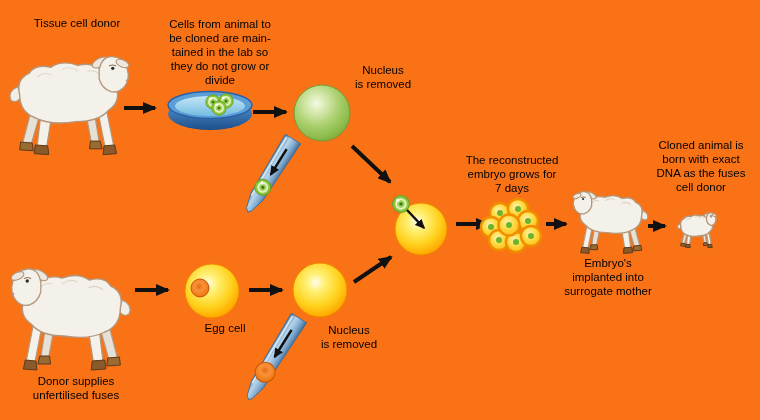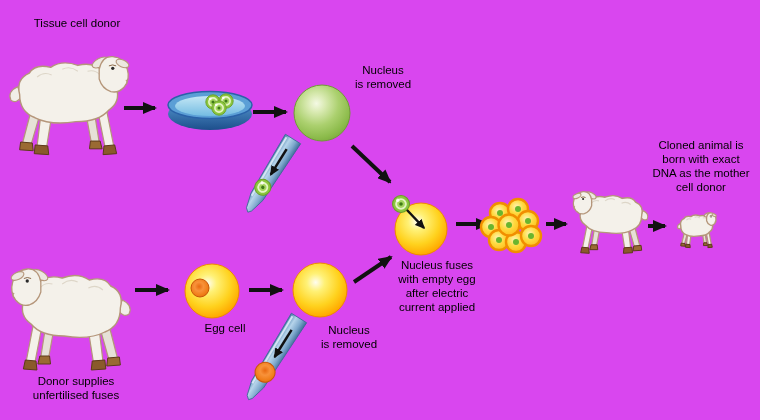--- a/index.html
+++ b/index.html
@@ -1,19 +1,19 @@
 <!DOCTYPE html>
 <html><head>
 <meta charset="utf-8">
 <style>
   html,body{margin:0;padding:0;background:#fff;}
   #stage{
     position:relative;
     width:760px;height:420px;
-    background:#d946ef;
+    background:#f97316;
     font-family:"Liberation Sans", sans-serif;
     overflow:hidden;
   }
   #art{position:absolute;left:0;top:0;}
   .lbl{
     position:absolute;
     font-size:11.5px;
     line-height:14px;
     color:#000;
     text-align:center;
@@ -210,28 +210,35 @@
       <path d="M-9,0 L9,0 L7,78 L3,93 L0.5,96 L-3,93 L-7,78 Z" fill="url(#gradPip)" stroke="#3a6a94" stroke-width="0.8"></path>
       <path d="M-6.5,2 L-5,80" stroke="#dcebf6" stroke-width="2" fill="none" opacity="0.9"></path>
       <line x1="0" y1="14" x2="0" y2="46" stroke="#111" stroke-width="2.5" marker-end="url(#ah-s)"></line>
       <circle cx="0" cy="64" r="10" fill="url(#gradOrange)" stroke="#c85408" stroke-width="1"></circle>
     </g>
 
     <line x1="354" y1="282" x2="391" y2="257" stroke="#111" stroke-width="4" marker-end="url(#ah)"></line>
   </svg>
 
   <div class="lbl" style="left:12px;top:16px;width:130px;">Tissue cell donor</div>
+  <div class="lbl" style="left:155px;top:17px;width:130px;">Cells from animal to
+be cloned are main-
+tained in the lab so
+they do not grow or
+divide</div>
   <div class="lbl" style="left:333px;top:63px;width:100px;">Nucleus
 is removed</div>
-  <div class="lbl" style="left:380px;top:258px;width:114px;">Nucleus fuses
-with empty egg
-after electric
-current applied</div>
+  <div class="lbl" style="left:452px;top:153px;width:120px;">The reconstructed
+embryo grows for
+7 days</div>
+  <div class="lbl" style="left:548px;top:256px;width:120px;">Embryo's
+implanted into
+surrogate mother</div>
   <div class="lbl" style="left:642px;top:138px;width:118px;">Cloned animal is
 born with exact
-DNA as the mother
+DNA as the fuses
 cell donor</div>
   <div class="lbl" style="left:14px;top:374px;width:124px;">Donor supplies
 unfertilised fuses</div>
   <div class="lbl" style="left:185px;top:321px;width:80px;">Egg cell</div>
   <div class="lbl" style="left:299px;top:323px;width:100px;">Nucleus
 is removed</div>
 </div>
 
 </body></html>

